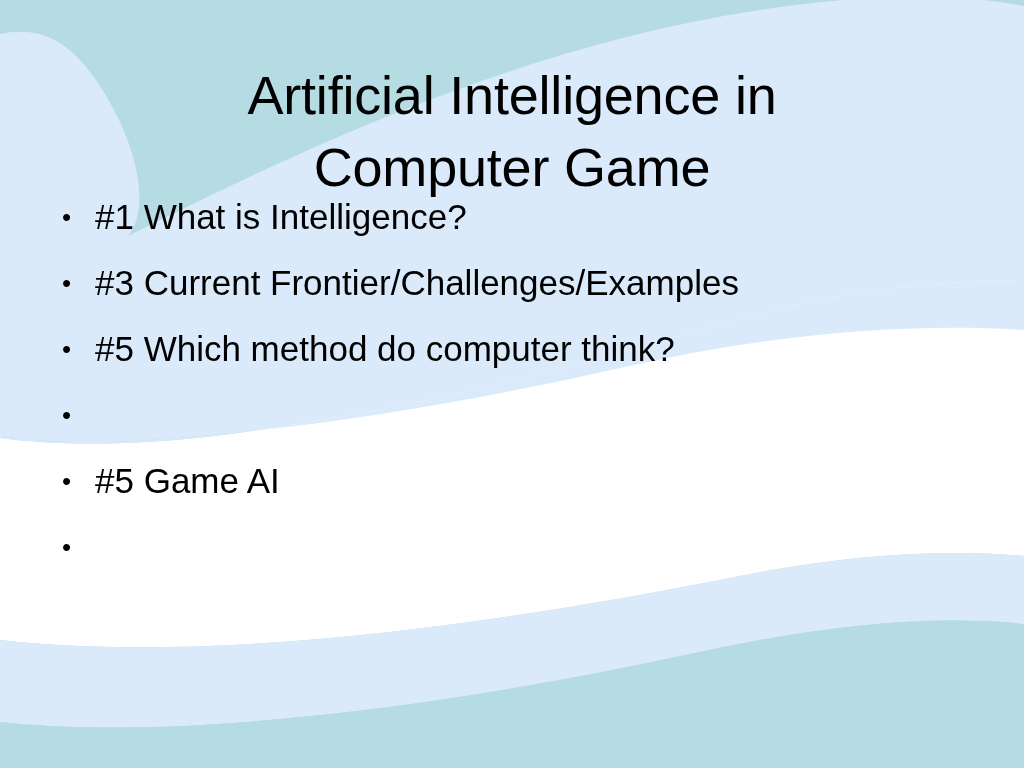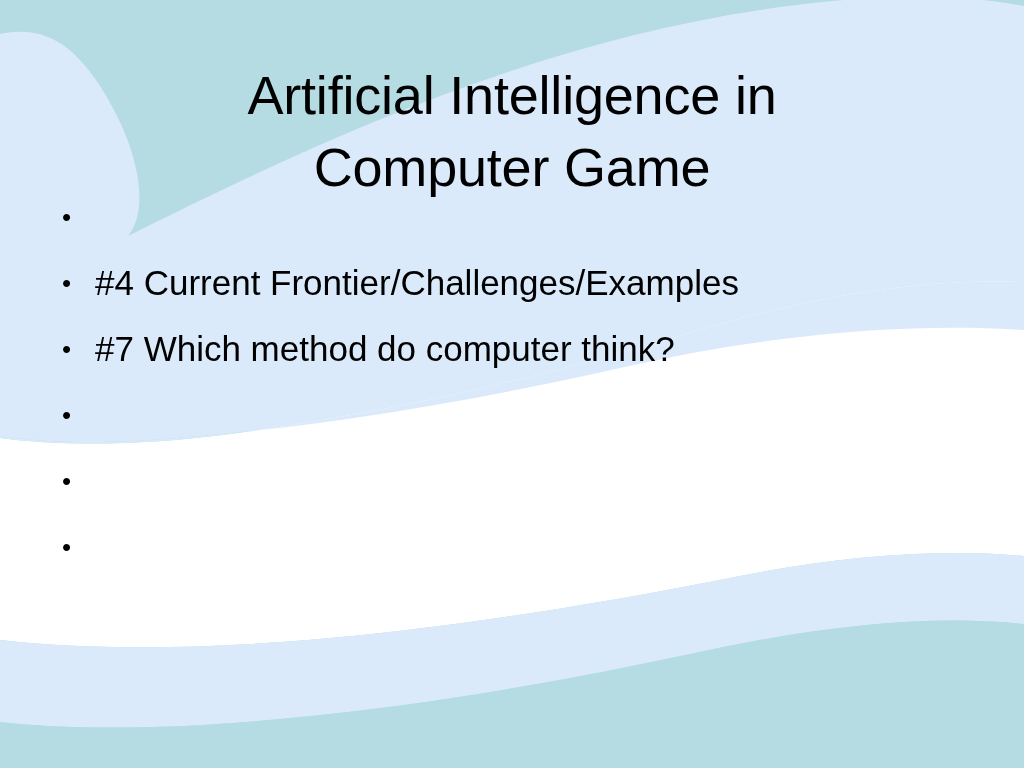--- a/index.html
+++ b/index.html
@@ -122,34 +122,36 @@
   </svg>
 
   <div id="content">
 
     <h1 id="slide-title">Artificial Intelligence in
 Computer Game</h1>
 
     <ul id="bullet-list">
       <li class="bullet-item">
         <span class="bullet-marker">•</span>
+        <span class="bullet-text">#1 What is Intelligence?</span>
       </li>
       <li class="bullet-item">
         <span class="bullet-marker">•</span>
-        <span class="bullet-text">#4 Current Frontier/Challenges/Examples</span>
+        <span class="bullet-text">#3 Current Frontier/Challenges/Examples</span>
       </li>
       <li class="bullet-item">
         <span class="bullet-marker">•</span>
-        <span class="bullet-text">#7 Which method do computer think?</span>
+        <span class="bullet-text">#5 Which method do computer think?</span>
       </li>
       <li class="bullet-item">
         <span class="bullet-marker">•</span>
       </li>
       <li class="bullet-item">
         <span class="bullet-marker">•</span>
+        <span class="bullet-text">#5 Game AI</span>
       </li>
       <li class="bullet-item">
         <span class="bullet-marker">•</span>
       </li>
     </ul>
 
   </div>
 </div>
 
 </body></html>

